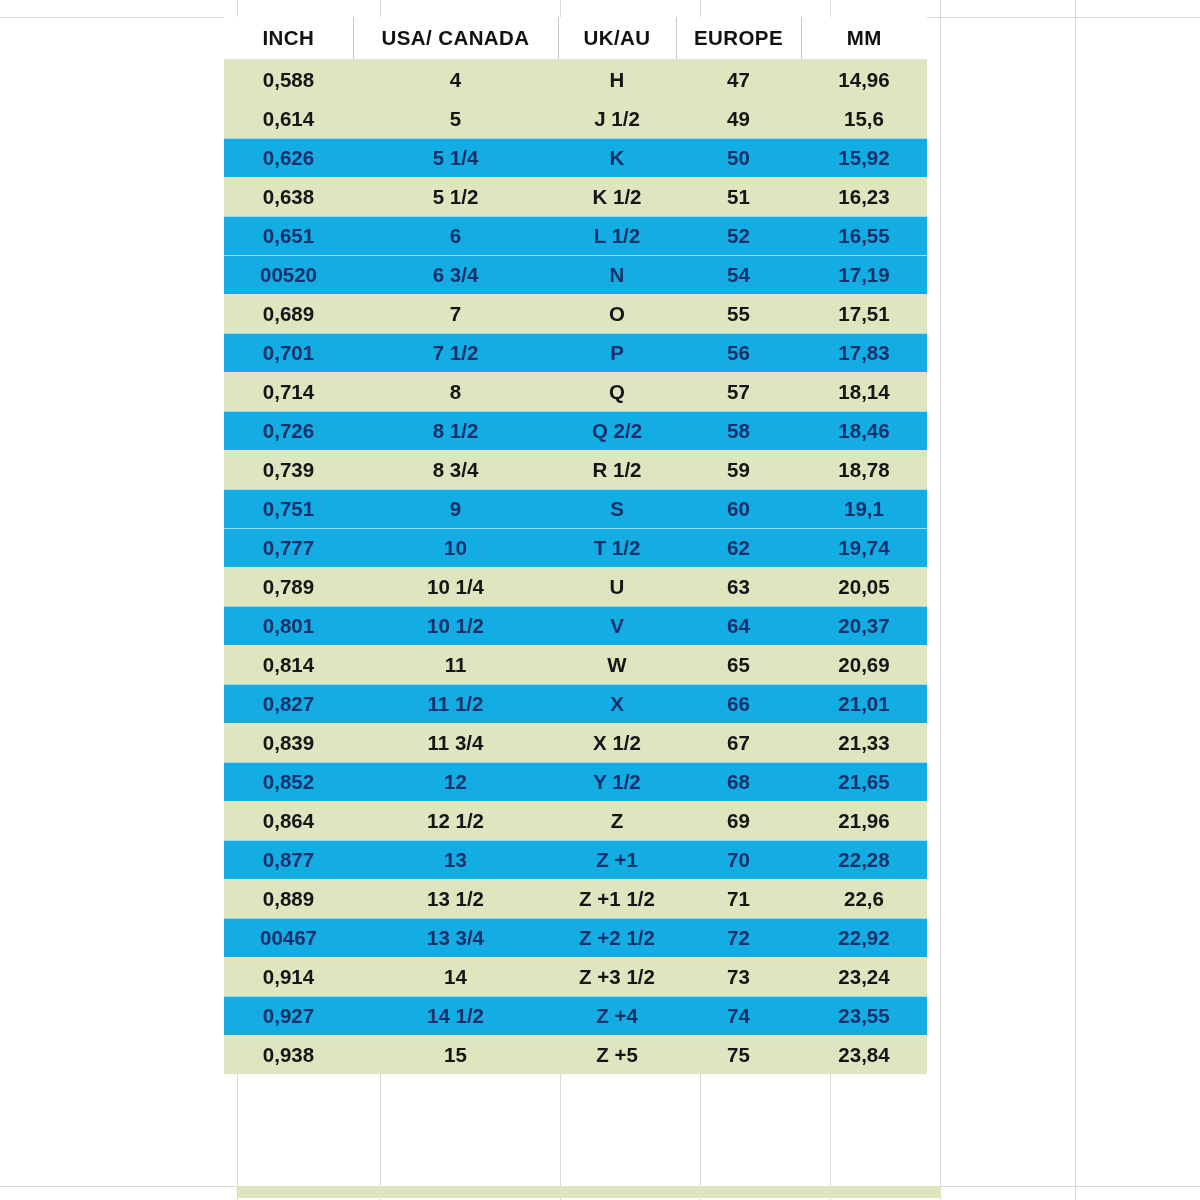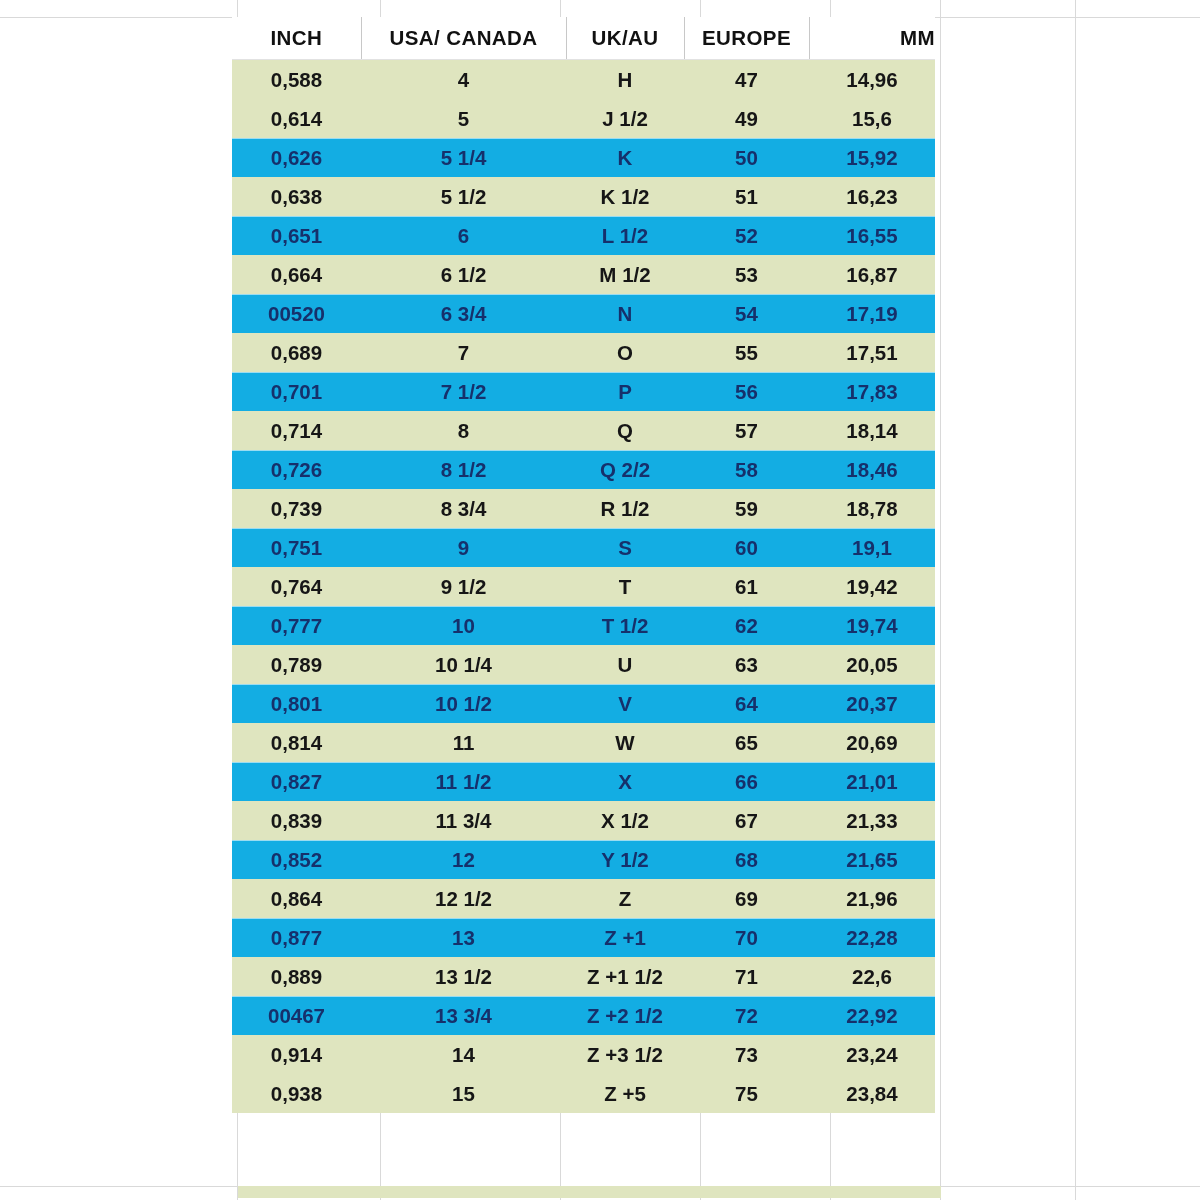--- a/index.html
+++ b/index.html
@@ -36,21 +36,21 @@
     left: 0;
     width: 1200px;
     height: 1px;
     background: #d9d9d9;
     pointer-events: none;
   }
 
   
   #chart-wrap {
     position: absolute;
-    left: 232px;
+    left: 224px;
     top: 17px;
     width: 703px;
   }
 
   table#ring-size-table {
     border-collapse: collapse;
     width: 703px;
     table-layout: fixed;
   }
 
@@ -67,21 +67,21 @@
     font-size: 20.5px;
     font-weight: bold;
     letter-spacing: 0.4px;
     text-align: center;
     vertical-align: middle;
     border-right: 1px solid #c8c8c8;
     border-bottom: 1px solid #e2e2e2;
     padding: 0;
     white-space: nowrap;
   }
-  thead th:last-child { border-right: none; text-align: right; }
+  thead th:last-child { border-right: none; }
 
   tbody td {
     height: 39px;
     font-size: 20.5px;
     font-weight: bold;
     text-align: center;
     vertical-align: middle;
     padding: 0;
     white-space: nowrap;
     border: none;
@@ -175,27 +175,20 @@
             <td>51</td>
             <td>16,23</td>
           </tr>
           <tr class="row-blue">
             <td>0,651</td>
             <td>6</td>
             <td>L 1/2</td>
             <td>52</td>
             <td>16,55</td>
           </tr>
-          <tr class="row-beige">
-            <td>0,664</td>
-            <td>6 1/2</td>
-            <td>M 1/2</td>
-            <td>53</td>
-            <td>16,87</td>
-          </tr>
           <tr class="row-blue">
             <td>00520</td>
             <td>6 3/4</td>
             <td>N</td>
             <td>54</td>
             <td>17,19</td>
           </tr>
           <tr class="row-beige">
             <td>0,689</td>
             <td>7</td>
@@ -231,27 +224,20 @@
             <td>59</td>
             <td>18,78</td>
           </tr>
           <tr class="row-blue">
             <td>0,751</td>
             <td>9</td>
             <td>S</td>
             <td>60</td>
             <td>19,1</td>
           </tr>
-          <tr class="row-beige">
-            <td>0,764</td>
-            <td>9 1/2</td>
-            <td>T</td>
-            <td>61</td>
-            <td>19,42</td>
-          </tr>
           <tr class="row-blue">
             <td>0,777</td>
             <td>10</td>
             <td>T 1/2</td>
             <td>62</td>
             <td>19,74</td>
           </tr>
           <tr class="row-beige">
             <td>0,789</td>
             <td>10 1/4</td>
@@ -322,20 +308,27 @@
             <td>72</td>
             <td>22,92</td>
           </tr>
           <tr class="row-beige">
             <td>0,914</td>
             <td>14</td>
             <td>Z +3  1/2</td>
             <td>73</td>
             <td>23,24</td>
           </tr>
+          <tr class="row-blue">
+            <td>0,927</td>
+            <td>14 1/2</td>
+            <td>Z +4</td>
+            <td>74</td>
+            <td>23,55</td>
+          </tr>
           <tr class="row-beige">
             <td>0,938</td>
             <td>15</td>
             <td>Z +5</td>
             <td>75</td>
             <td>23,84</td>
           </tr>
         </tbody>
     </table>
   </div>

